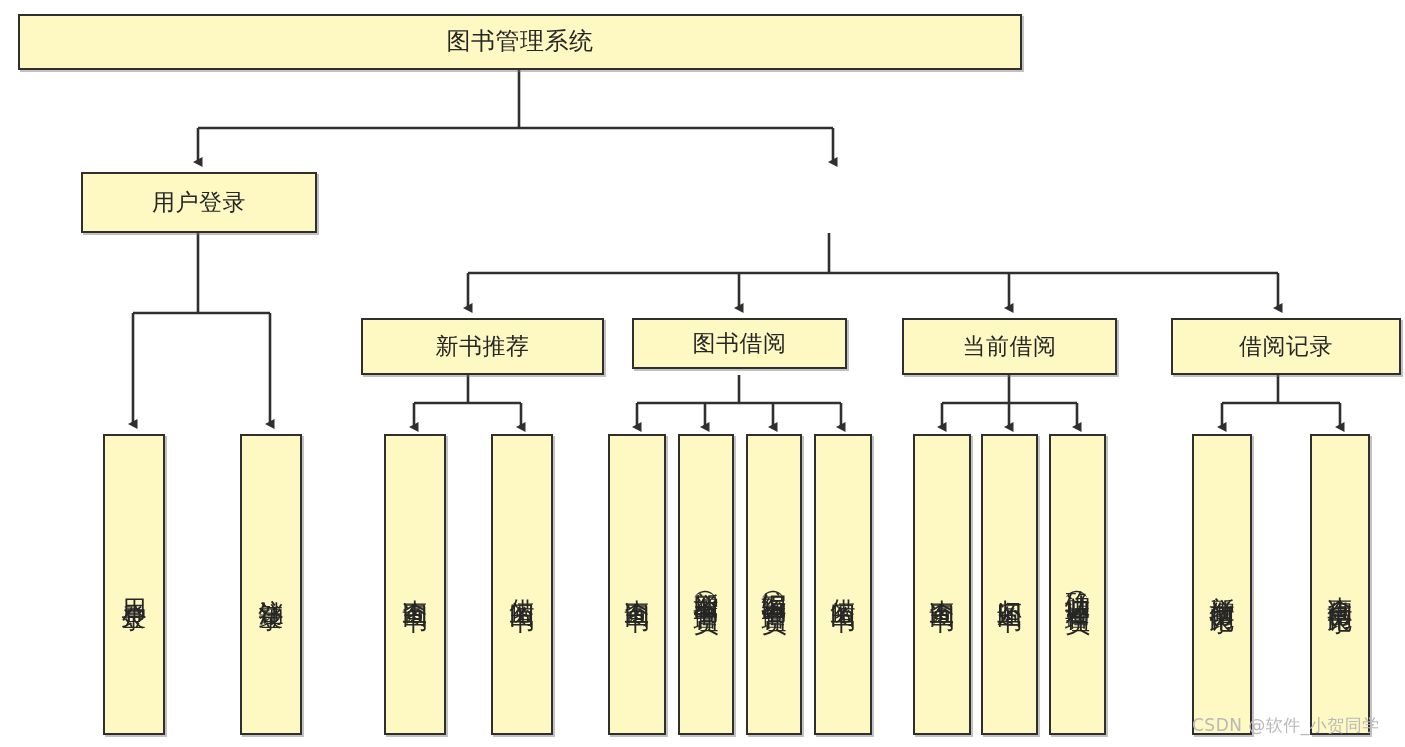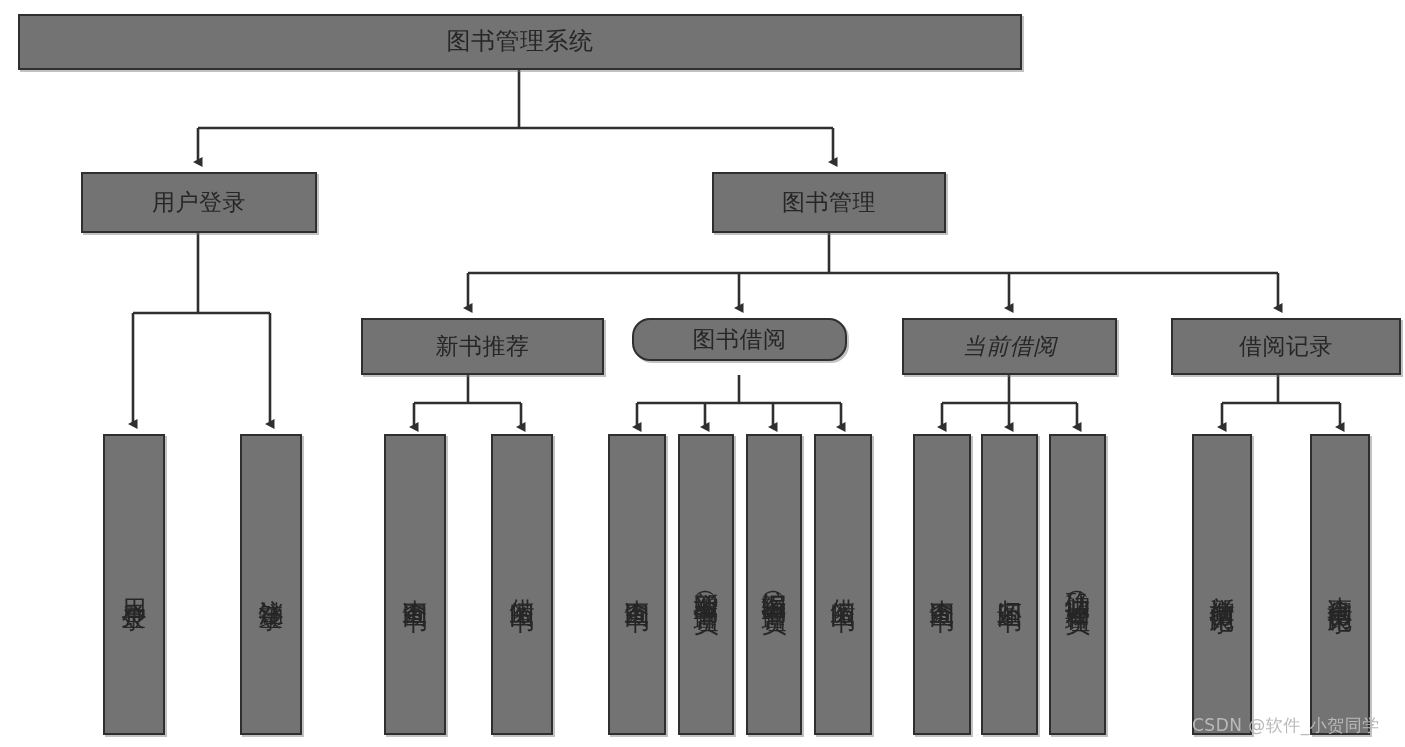--- a/index.html
+++ b/index.html
@@ -22,21 +22,21 @@
     position: absolute;
     left: 0;
     top: 0;
     width: 1405px;
     height: 747px;
     pointer-events: none;
   }
   .node {
     position: absolute;
     box-sizing: border-box;
-    background: #737373;
+    background: #fef9c3;
     border: 2px solid #2f2f2f;
     box-shadow: 2px 2px 0 rgba(120,120,120,0.45);
     display: flex;
     align-items: center;
     justify-content: center;
     color: #262626;
     z-index: 2;
   }
   .node .label {
     display: block;
@@ -130,33 +130,30 @@
   </svg>
 
   <div class="node horiz root" style="left:18px; top:14px; width:1004px; height:56px;">
     <span class="label">图书管理系统</span>
   </div>
 
   <div class="node horiz" style="left:81px; top:172px; width:236px; height:61px;">
     <span class="label">用户登录</span>
   </div>
 
-  <div class="node horiz" style="left:712px; top:172px; width:234px; height:61px;">
-    <span class="label">图书管理</span>
-  </div>
 
   <div class="node horiz" style="left:361px; top:318px; width:243px; height:57px;">
     <span class="label">新书推荐</span>
   </div>
 
-  <div class="node horiz" style="left:632px; top:318px; width:215px; height:43px;border-radius:18px;">
+  <div class="node horiz" style="left:632px; top:318px; width:215px; height:51px;">
     <span class="label">图书借阅</span>
   </div>
 
-  <div class="node horiz" style="left:902px; top:318px; width:215px; height:57px;font-style:italic;">
+  <div class="node horiz" style="left:902px; top:318px; width:215px; height:57px;">
     <span class="label">当前借阅</span>
   </div>
 
   <div class="node horiz" style="left:1171px; top:318px; width:230px; height:57px;">
     <span class="label">借阅记录</span>
   </div>
 
   <div class="node vert" style="left:103px; top:434px; width:62px; height:301px;">
     <span class="label">用户登录</span>
   </div>

